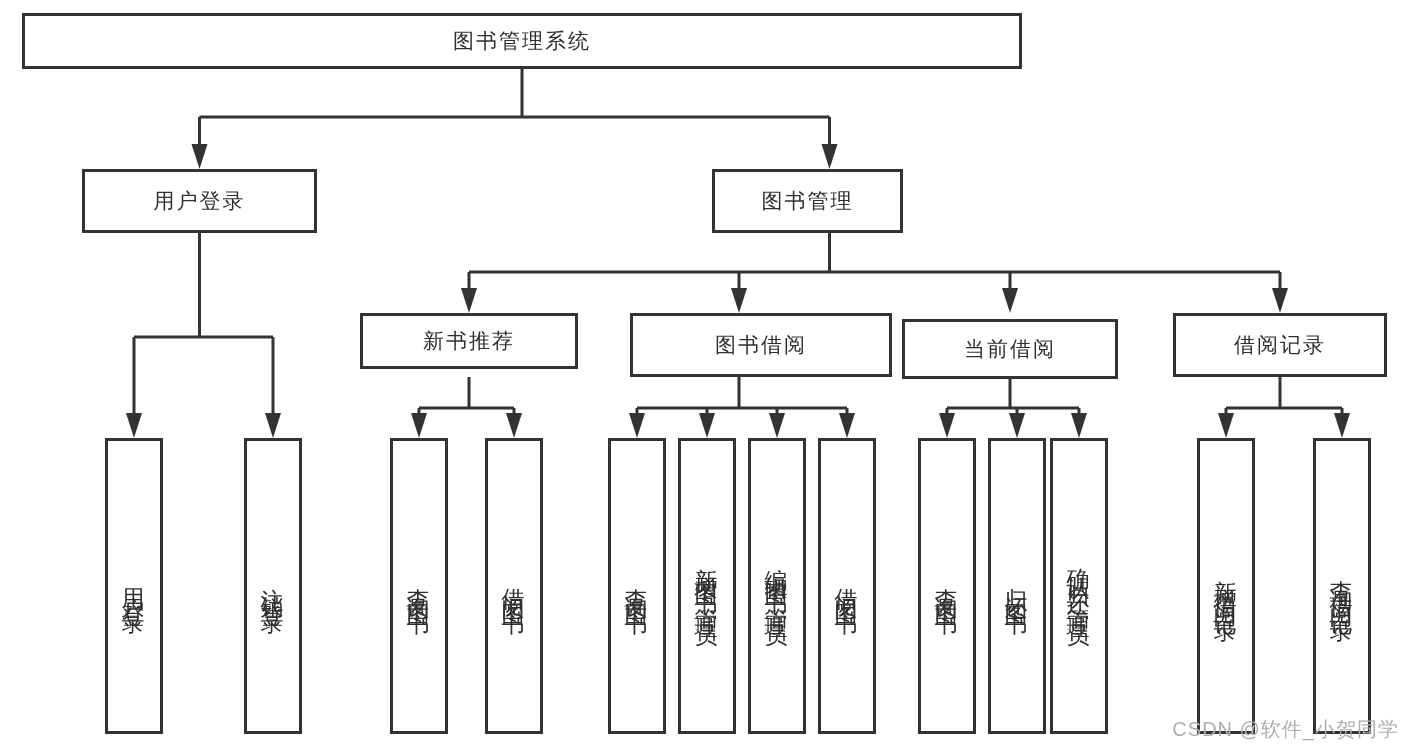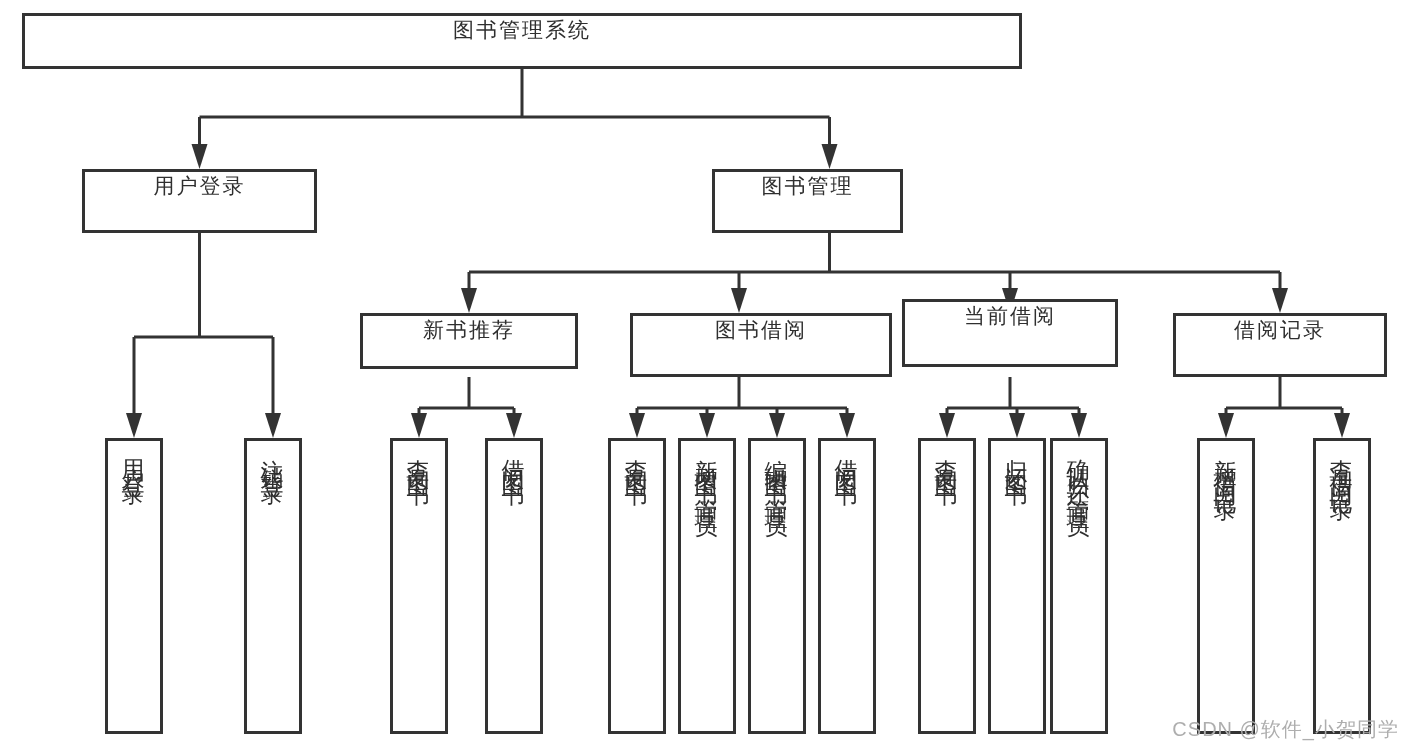--- a/index.html
+++ b/index.html
@@ -10,31 +10,31 @@
     font-family:"Liberation Sans","DejaVu Sans",sans-serif;
     overflow:hidden;
   }
   .connectors{position:absolute;left:0;top:0;width:1405px;height:747px;}
   .node{
     position:absolute;
     box-sizing:border-box;
     border:3px solid #333333;
     background:#ffffff;
     display:flex;
-    align-items:flex-start;
+    align-items:center;
     justify-content:center;
     color:#2f2f2f;
   }
   .hnode{font-size:21px;letter-spacing:2px;}
   .root{left:22px;top:13px;width:1000px;height:56px;}
   .n-user-login{left:82px;top:169px;width:235px;height:64px;}
   .n-book-mgmt{left:712px;top:169px;width:191px;height:64px;}
   .n-new-book{left:360px;top:313px;width:218px;height:56px;}
   .n-book-borrow{left:630px;top:313px;width:262px;height:64px;}
-  .n-cur-borrow{left:902px;top:299px;width:216px;height:68px;}
+  .n-cur-borrow{left:902px;top:319px;width:216px;height:60px;}
   .n-borrow-rec{left:1173px;top:313px;width:214px;height:64px;}
   .leaf{top:438px;width:58px;height:296px;}
   .leaf span{
     writing-mode:vertical-rl;
     text-orientation:mixed;
     font-size:23px;
     letter-spacing:8px;
     white-space:nowrap;
     color:#2f2f2f;
   }

